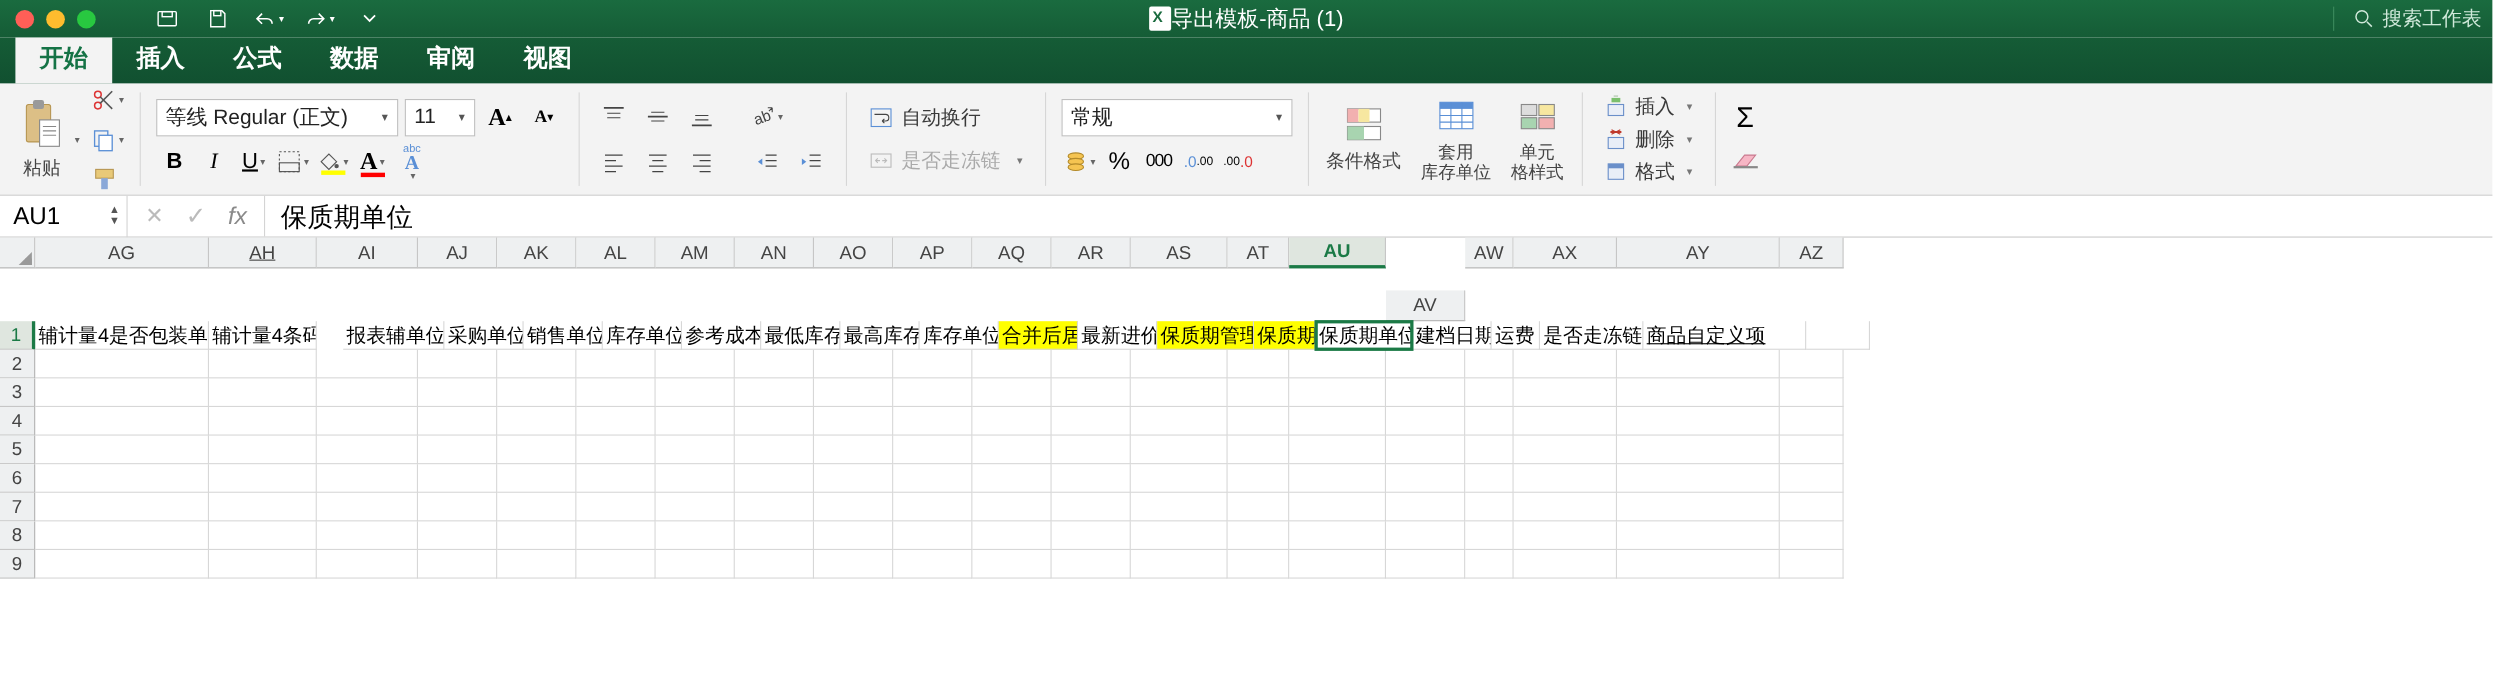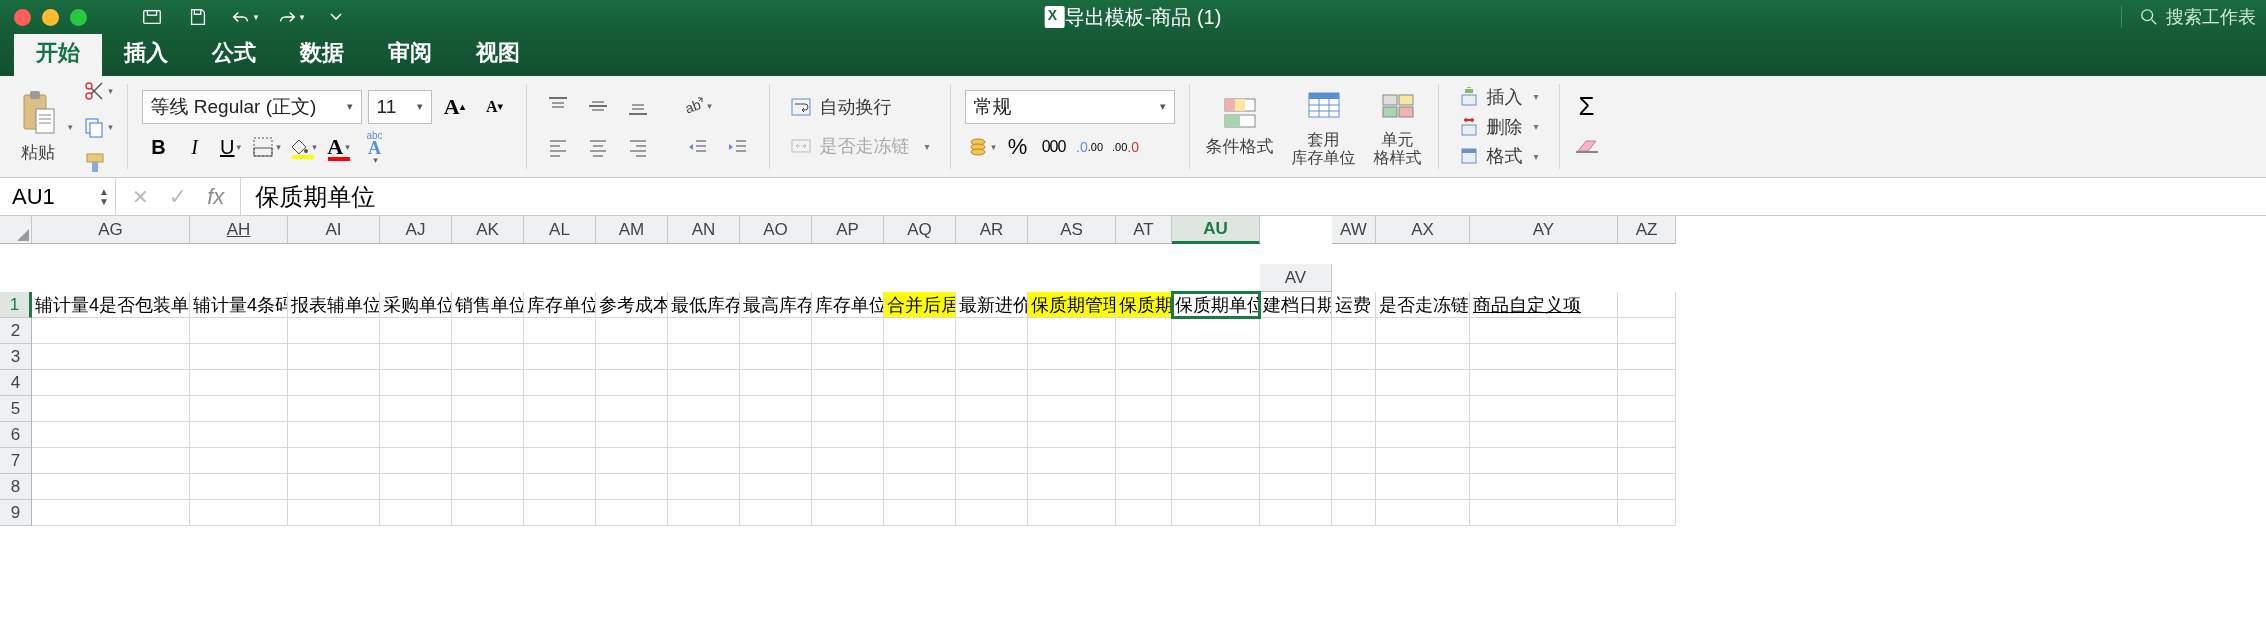--- a/index.html
+++ b/index.html
@@ -523,21 +523,21 @@
       <div class="rh">5</div>
       <div class="rh">6</div>
       <div class="rh">7</div>
       <div class="rh">8</div>
       <div class="rh">9</div>
     </div>
   <div class="cells" id="cells">
       <div class="crow">
         <div class="cell" style="width: 158px;">辅计量4是否包装单位</div>
         <div class="cell" style="width: 98px;">辅计量4条码</div>
-        <div class="cell" style="width: 92px;">报表辅单位</div>
+        <div class="cell" style="width: 92px; margin-left: 24px;">报表辅单位</div>
         <div class="cell" style="width: 72px;">采购单位</div>
         <div class="cell" style="width: 72px;">销售单位</div>
         <div class="cell" style="width: 72px;">库存单位</div>
         <div class="cell" style="width: 72px;">参考成本</div>
         <div class="cell" style="width: 72px;">最低库存</div>
         <div class="cell" style="width: 72px;">最高库存</div>
         <div class="cell" style="width: 72px;">库存单位</div>
         <div class="cell hl" style="width: 72px;">合并后居中</div>
         <div class="cell" style="width: 72px;">最新进价</div>
         <div class="cell hl" style="width: 88px;">保质期管理</div>

